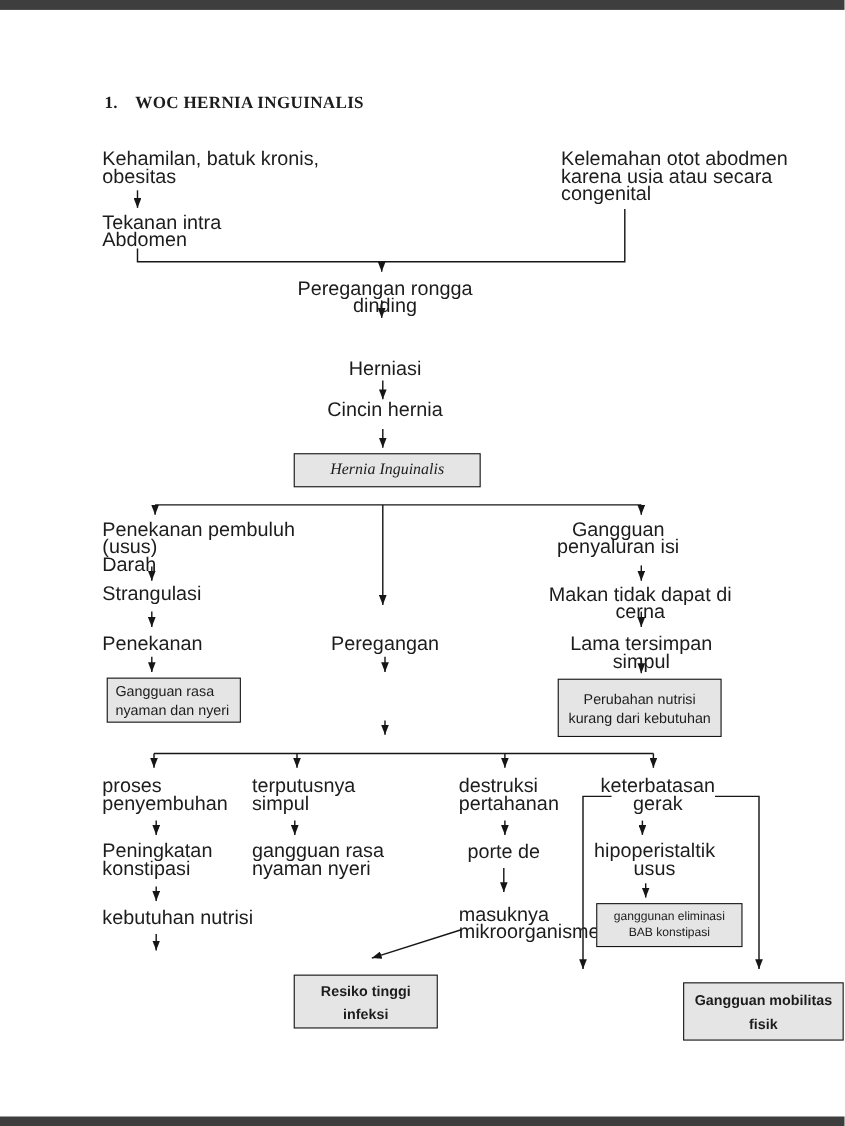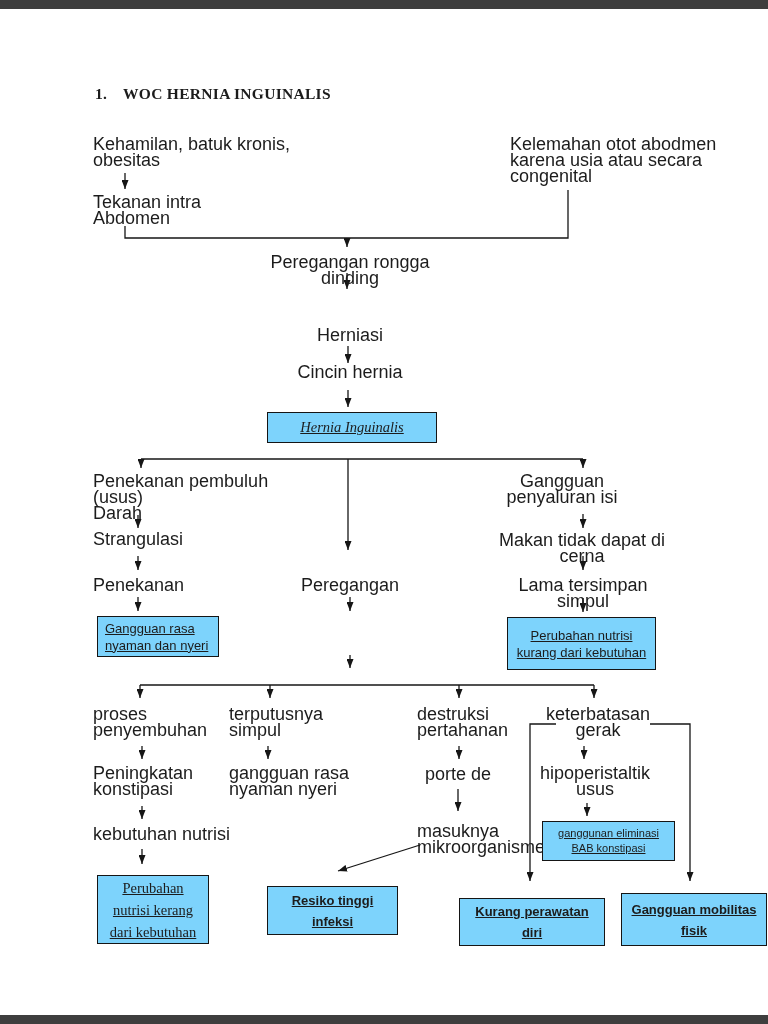--- a/index.html
+++ b/index.html
@@ -7,21 +7,21 @@
         font-family:"Liberation Sans",sans-serif;color:#1c1c1c;}
   .bar{position:absolute;left:0;width:768px;height:9px;background:#3e3e3e;}
   #bar-top{top:0;}
   #bar-bottom{top:1015px;}
   .lbl{position:absolute;font-size:18px;line-height:16px;white-space:pre-line;}
   .ctr{text-align:center;}
   .title{position:absolute;font-family:"Liberation Serif",serif;font-weight:bold;
          font-size:15.5px;letter-spacing:.3px;white-space:pre;}
   .bx{position:absolute;border:1.5px solid #151515;display:flex;align-items:center;
       justify-content:center;text-align:center;font-size:13px;line-height:17px;
-      white-space:pre-line;box-sizing:border-box;background:#7dd3fc;text-decoration:underline;}
+      white-space:pre-line;box-sizing:border-box;background:#e5e5e5;}
   .bx.left{justify-content:flex-start;text-align:left;padding-left:7px;}
   .bx.serifbox{font-family:"Liberation Serif",serif;font-size:14.5px;line-height:22px;}
   .bx.italic{font-family:"Liberation Serif",serif;font-style:italic;font-size:14.5px;}
   .bx.boldbox{font-weight:bold;font-size:13px;line-height:21px;}
   .bx.small{font-size:11px;line-height:15px;}
   svg{position:absolute;left:0;top:0;pointer-events:none;}
 </style>
 </head>
 <body>
 
@@ -114,22 +114,17 @@
   <div class="lbl" style="left:417px;top:823px;">masuknya
 mikroorganisme</div>
 
   <div class="bx italic" style="left:267px;top:412px;width:170px;height:31px;">Hernia Inguinalis</div>
   <div class="bx left" style="left:97px;top:616px;width:122px;height:41px;">Gangguan rasa
 nyaman dan nyeri</div>
   <div class="bx" style="left:507px;top:617px;width:149px;height:53px;">Perubahan nutrisi
 kurang dari kebutuhan</div>
   <div class="bx small" style="left:542px;top:821px;width:133px;height:40px;">ganggunan eliminasi
 BAB konstipasi</div>
-  <div class="bx serifbox" style="left:97px;top:875px;width:112px;height:69px;">Perubahan
-nutrisi kerang
-dari kebutuhan</div>
   <div class="bx boldbox" style="left:267px;top:886px;width:131px;height:49px;">Resiko tinggi
 infeksi</div>
-  <div class="bx boldbox" style="left:459px;top:898px;width:146px;height:48px;">Kurang perawatan
-diri</div>
   <div class="bx boldbox" style="left:621px;top:893px;width:146px;height:53px;">Gangguan mobilitas
 fisik</div>
 </div>
 
 </body></html>

